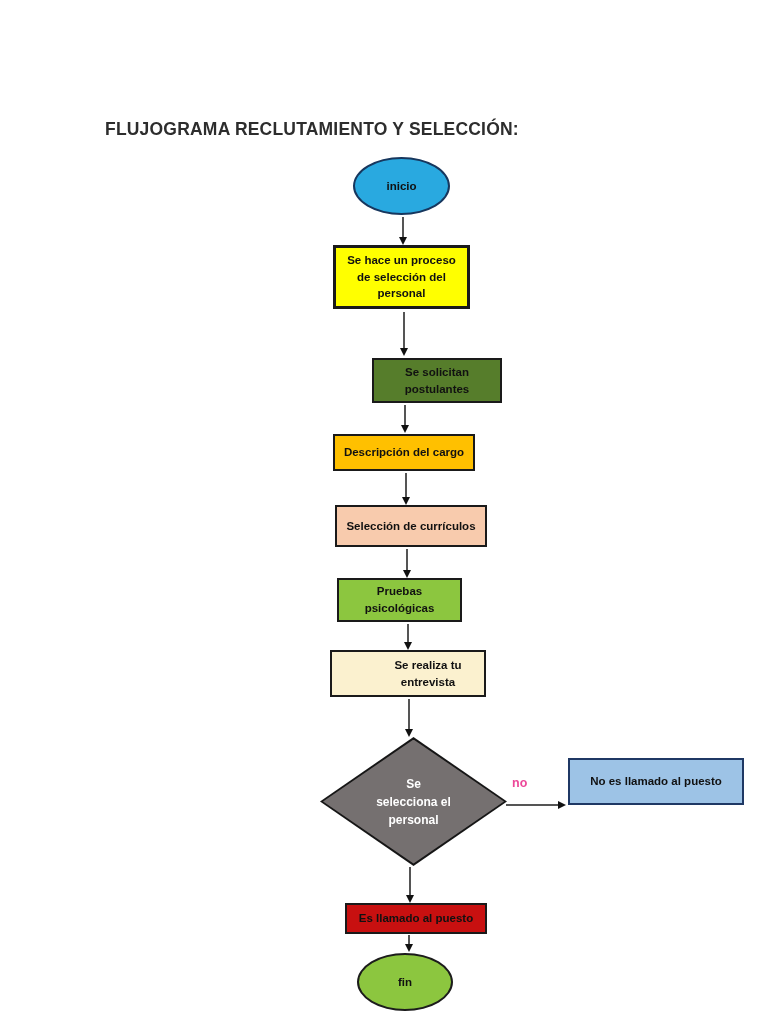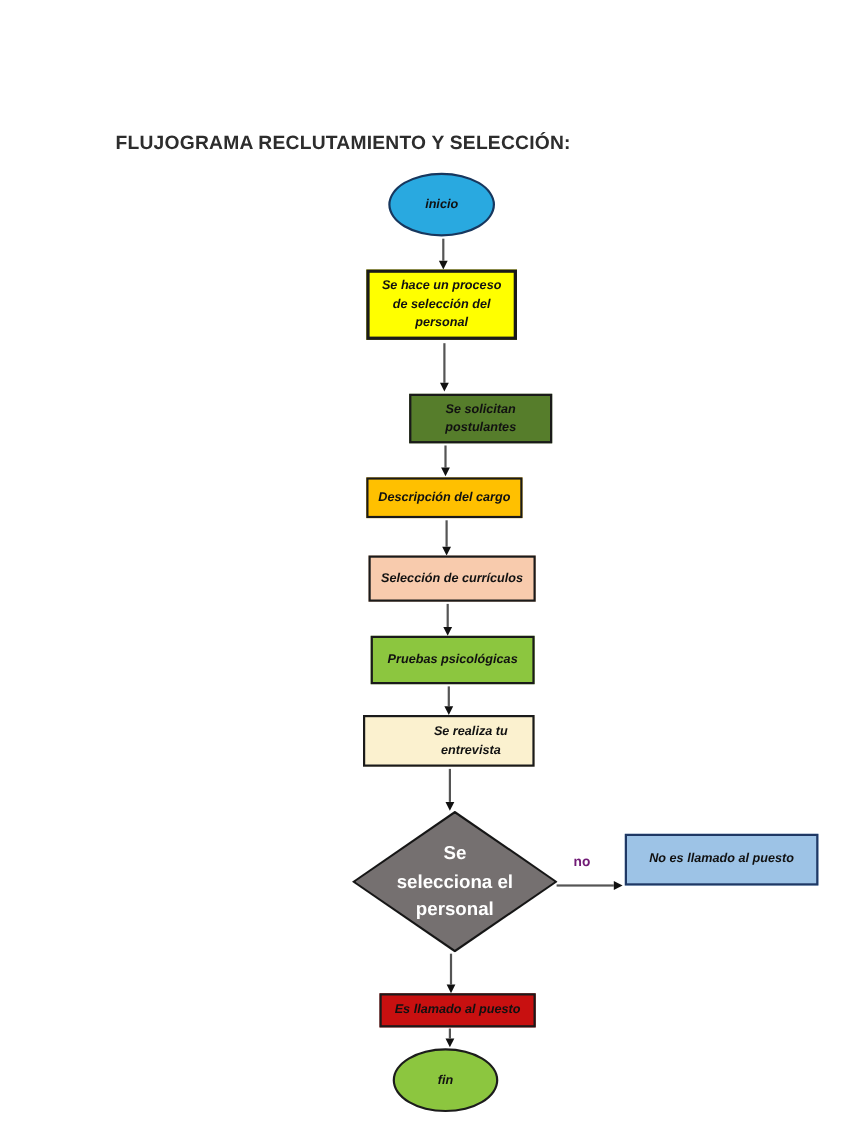--- a/index.html
+++ b/index.html
@@ -8,63 +8,63 @@
     font-family:"Liberation Sans","DejaVu Sans",sans-serif;
   }
   .title{
     position:absolute;left:105px;top:119px;margin:0;
     font-size:17.5px;font-weight:bold;letter-spacing:.2px;color:#2d2d2d;
   }
   
   .node{
     position:absolute;display:flex;align-items:center;justify-content:center;
     text-align:center;font-weight:bold;font-size:11.5px;line-height:1.45;color:#111;
-    box-sizing:border-box;padding:2px 8px;font-style:italic;
+    box-sizing:border-box;padding:2px 8px;
   }
   .ellipse{border-radius:50%;}
   .start-node{left:353px;top:157px;width:97px;height:58px;border:2.5px solid #17375E;}
   .end-node{left:357px;top:953px;width:96px;height:58px;border:2.5px solid #1c1c1c;}
   .box{border:2px solid #1a1a1a;}
   .box-1{left:333px;top:245px;width:137px;height:64px;border-width:3px;}
   .box-2{left:340px;top:358px;width:130px;height:45px;margin-left:32px;}
   .box-3{left:333px;top:434px;width:142px;height:37px;}
   .box-4{left:335px;top:505px;width:152px;height:42px;}
-  .box-5{left:337px;top:578px;width:149px;height:44px;}
+  .box-5{left:337px;top:578px;width:125px;height:44px;}
   .box-6{left:330px;top:650px;width:156px;height:47px;}
   .box-no{left:568px;top:758px;width:176px;height:47px;border-color:#1F3864;}
   .box-yes{left:345px;top:903px;width:142px;height:31px;}
   
   .diamond{
     position:absolute;left:320px;top:737px;width:187px;height:129px;
     background:#161616;
     clip-path:polygon(50% 0%,100% 50%,50% 100%,0% 50%);
   }
   .diamond-fill{
     position:absolute;left:3px;top:2.5px;right:3px;bottom:2.5px;
     clip-path:polygon(50% 0%,100% 50%,50% 100%,0% 50%);
   }
   .diamond-text{
     position:absolute;inset:0;display:flex;flex-direction:column;
     align-items:center;justify-content:center;
-    color:#ffffff;font-weight:bold;font-size:17px;line-height:1.5;text-align:center;
+    color:#ffffff;font-weight:bold;font-size:12px;line-height:1.5;text-align:center;
   }
   
   .varrow{position:absolute;width:1.5px;background:#555;}
   .varrow::after{
     content:"";position:absolute;bottom:-8px;left:50%;transform:translateX(-50%);
     border:4.5px solid transparent;border-top:8px solid #111;border-bottom:0;
   }
   .harrow{position:absolute;height:1.5px;background:#555;}
   .harrow::after{
     content:"";position:absolute;right:-8px;top:50%;transform:translateY(-50%);
     border:4.5px solid transparent;border-left:8px solid #111;border-right:0;
   }
   .edge-label{
-    position:absolute;left:512px;top:776px;width:34px;text-align:center;
-    font-weight:bold;font-size:12.5px;color:#701a75;
+    position:absolute;left:512px;top:776px;width:34px;text-align:left;
+    font-weight:bold;font-size:12.5px;color:#ec4899;
   }
 </style>
 </head>
 <body>
 
 <div class="page">
 
   <h1 class="title">FLUJOGRAMA RECLUTAMIENTO Y SELECCIÓN:</h1>
 
   <div class="node ellipse start-node" style="background-color: rgb(41, 169, 224);">

